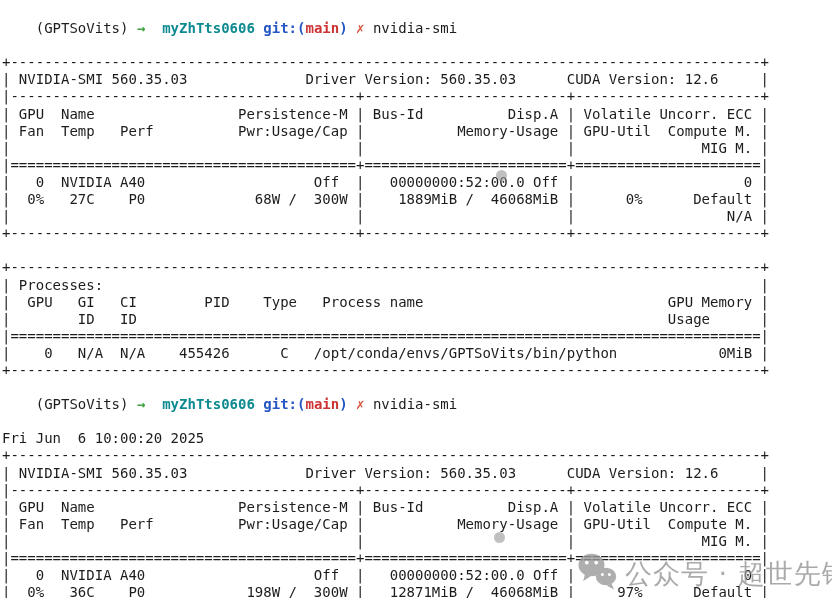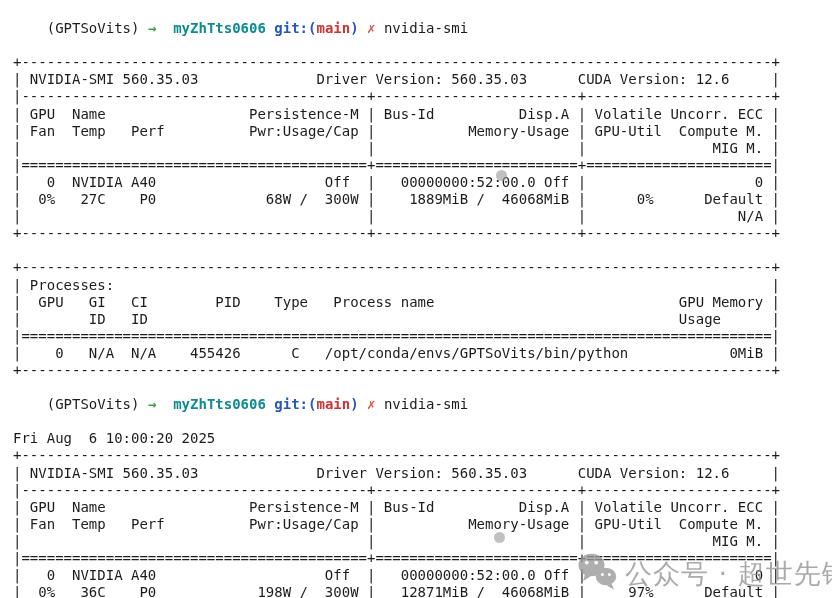--- a/index.html
+++ b/index.html
@@ -7,21 +7,21 @@
     --c-blue:#2456c4; --c-red:#cc3333; --c-cross:#d8543c; --c-gray:#9a9a9a;
   }
   *{box-sizing:border-box;}
   html,body{margin:0;padding:0;}
   body{width:832px;height:598px;background:var(--c-bg);overflow:hidden;}
   .terminal{
     position:relative;width:832px;height:598px;background:var(--c-bg);
     color:var(--c-fg);
     font-family:"DejaVu Sans Mono","Liberation Mono",monospace;
     font-size:14px;line-height:17.1px;
-    padding:0 0 0 13px;overflow:hidden;
+    padding:0 0 0 2px;overflow:hidden;
   }
   .clip-line{height:3px;overflow:hidden;position:relative;}
   .clip-line .inner{position:absolute;top:-14px;left:0;white-space:pre;}
   .line{white-space:pre;}
   pre.block{margin:0;font:inherit;white-space:pre;}
   .spacer{height:17.1px;}
   .arrow{color:var(--c-green);font-weight:bold;}
   .dir{color:var(--c-cyan);font-weight:bold;}
   .git{color:var(--c-blue);font-weight:bold;}
   .branch{color:var(--c-red);font-weight:bold;}
@@ -73,21 +73,21 @@
 | Processes:                                                                              |
 |  GPU   GI   CI        PID    Type   Process name                             GPU Memory |
 |        ID   ID                                                               Usage      |
 |=========================================================================================|
 |    0   N/A  N/A    455426      C   /opt/conda/envs/GPTSoVits/bin/python            0MiB |
 +-----------------------------------------------------------------------------------------+</pre>
 
   <div class="line">
     <span>(GPTSoVits) </span><span class="arrow">→  </span><span class="dir">myZhTts0606 </span><span class="git">git:(</span><span class="branch">main</span><span class="git">) </span><span class="dirty">✗ </span><span>nvidia-smi</span>
   </div>
-  <div class="line">Fri Aug  6 10:00:20 2025</div>
+  <div class="line">Fri Jun  6 10:00:20 2025</div>
 
   <pre class="block">+-----------------------------------------------------------------------------------------+
 | NVIDIA-SMI 560.35.03              Driver Version: 560.35.03      CUDA Version: 12.6     |
 |-----------------------------------------+------------------------+----------------------+
 | GPU  Name                 Persistence-M | Bus-Id          Disp.A | Volatile Uncorr. ECC |
 | Fan  Temp   Perf          Pwr:Usage/Cap |           Memory-Usage | GPU-Util  Compute M. |
 |                                         |                        |               MIG M. |
 |=========================================+========================+======================|
 |   0  NVIDIA A40                    Off  |   00000000:52:00.0 Off |                    0 |
 |  0%   36C    P0            198W /  300W |   12871MiB /  46068MiB |     97%      Default |

